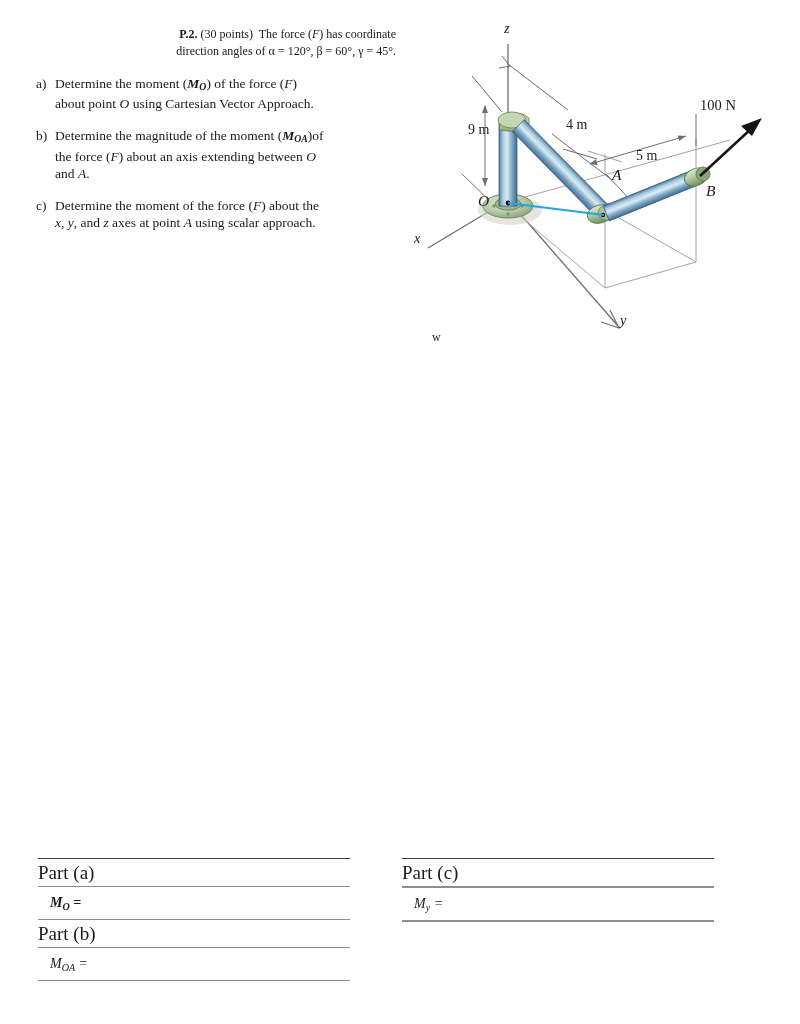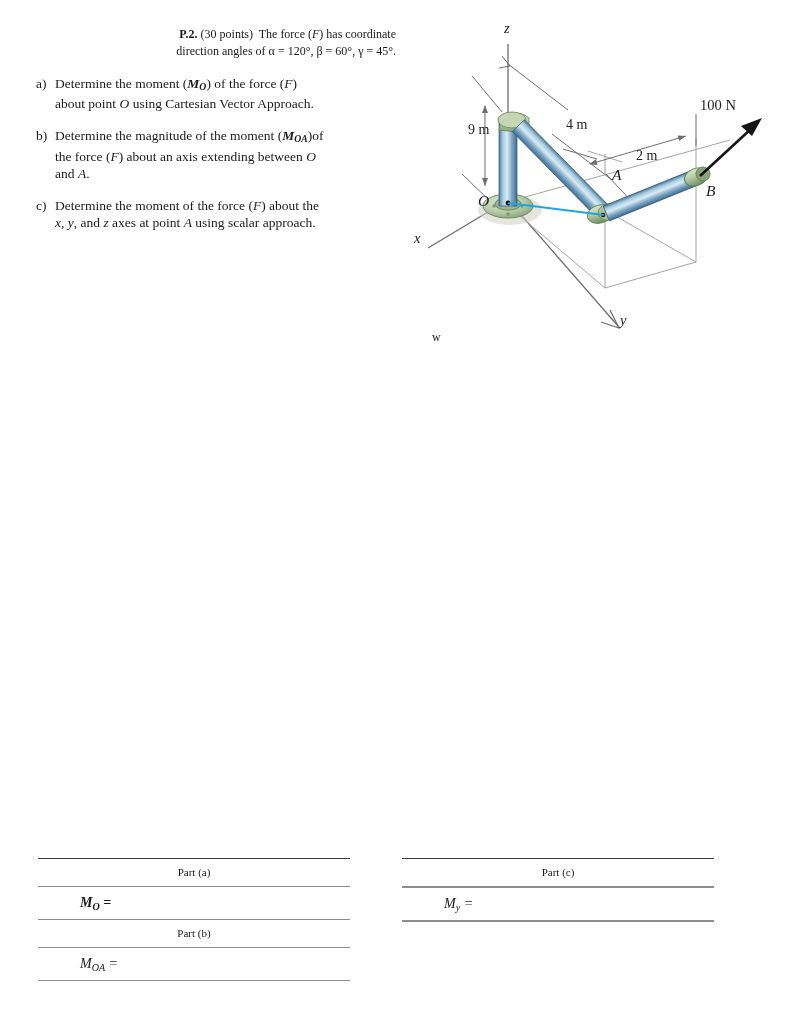--- a/index.html
+++ b/index.html
@@ -91,31 +91,30 @@
     border-top: 1.6px solid #3a3a3a;
     height: 0;
   }
   .rule {
     border-top: 1.2px solid #8d8d8d;
     height: 0;
   }
   .row-part {
     height: 27px;
     line-height: 27px;
-    text-align: center;
-    font-size: 11px;
+    font-size: 19px;
   }
   .row-ans {
     height: 32px;
     line-height: 32px;
     text-align: left;
     font-size: 14px;
     padding-left: 12px;
   }
-  .row-ans .mlbl { font-style: italic; margin-left: 30px; }
+  .row-ans .mlbl { font-style: italic; }
   .row-ans .mlbl.bold { font-weight: bold; }
 </style>
 </head>
 <body>
 
 <div id="problem-statement">
 
   <div class="stmt-head">
     <span class="pnum">P.2.</span>
     <span>(30 points)</span>&nbsp;
@@ -273,21 +272,21 @@
   <div class="fig-label axis" style="left:104px; top:6px;">z</div>
   <div class="fig-label axis" style="left:14px; top:216px;">x</div>
   <div class="fig-label axis" style="left:220px; top:298px;">y</div>
 
   <div class="fig-label ital" style="left:78px; top:178px;">O</div>
   <div class="fig-label ital" style="left:212px; top:152px;">A</div>
   <div class="fig-label ital" style="left:306px; top:168px;">B</div>
 
   <div class="fig-label" style="left:68px; top:108px;">9 m</div>
   <div class="fig-label" style="left:141px; top:103px;margin-left:25px;">4 m</div>
-  <div class="fig-label" style="left:236px; top:134px;">2 m</div>
+  <div class="fig-label" style="left:236px; top:134px;">5 m</div>
 
   <div class="fig-label" style="left:300px; top:83px; font-size:14.5px;">100 N</div>
 </div>
 
 <div class="wmark">w</div>
 
 <div class="ans-table" id="answer-table-left">
   <div class="rule-top"></div>
   <div class="row-part">Part (a)</div>
   <div class="rule"></div>

